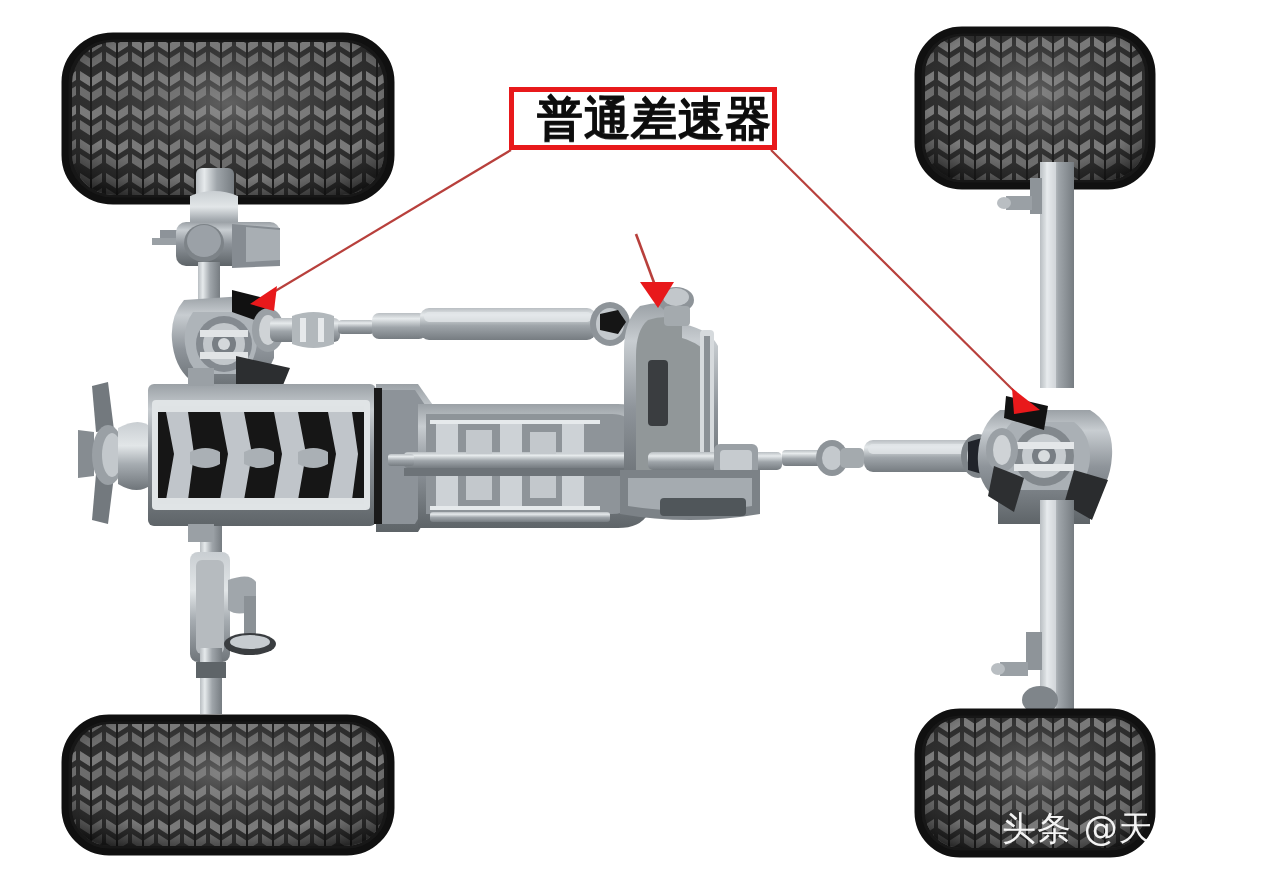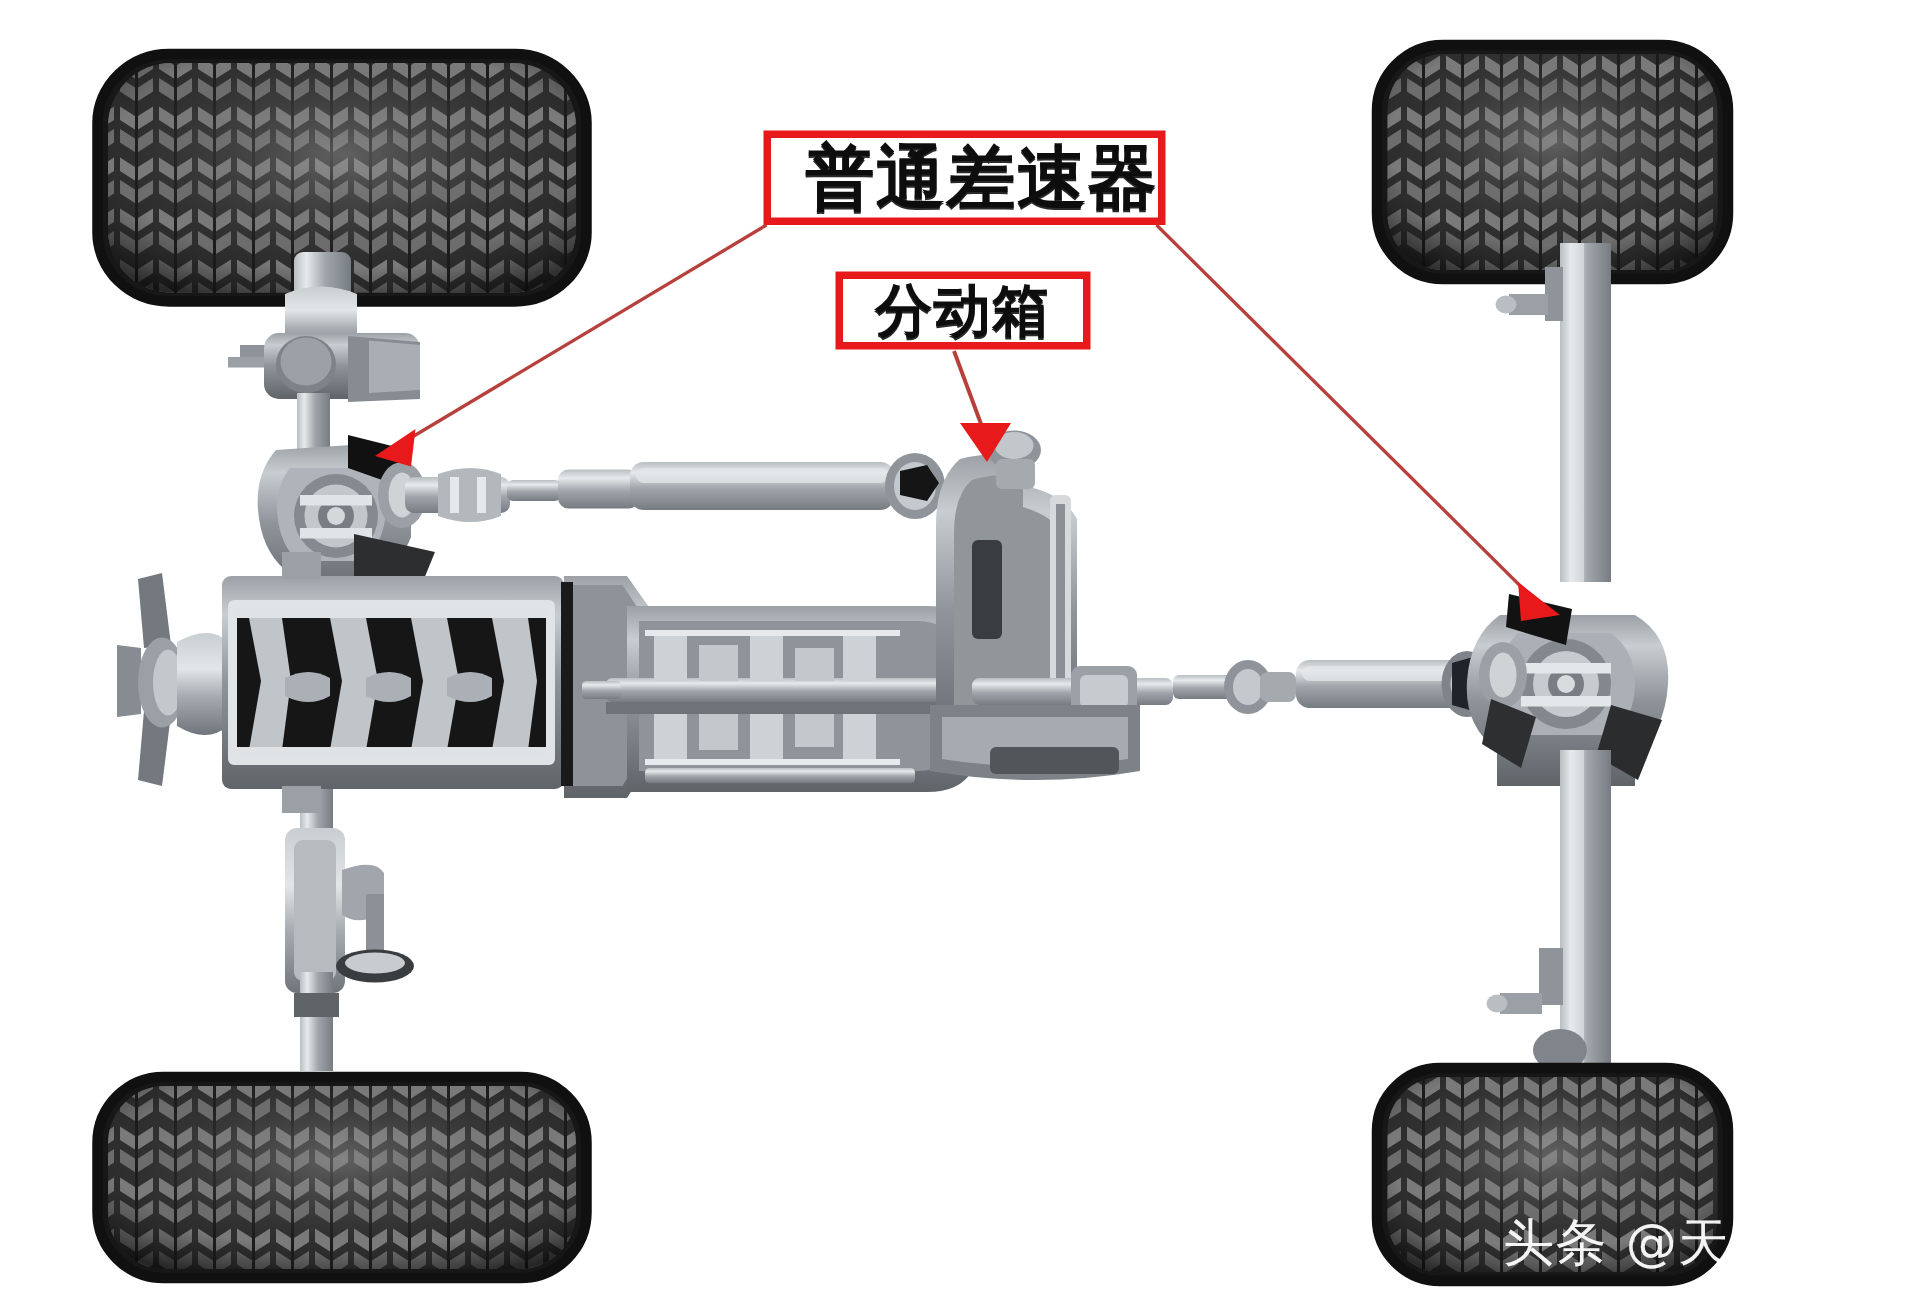--- a/index.html
+++ b/index.html
@@ -384,19 +384,16 @@
 
       <line x1="636" y1="234" x2="656" y2="288" stroke="#b8403c" stroke-width="2.6"></line>
       <path d="M640 282 L674 282 L658 308 Z" fill="#e8191b"></path>
     </g>
   </svg>
 
   <div class="callout" id="callout-differential">
     <span>普通差速器</span>
   </div>
 
-  <div class="callout" id="callout-transfercase">
-    <span>分动箱</span>
-  </div>
 
   <div id="watermark">头条 @天和Auto</div>
 
 </div>
 
 </body></html>

